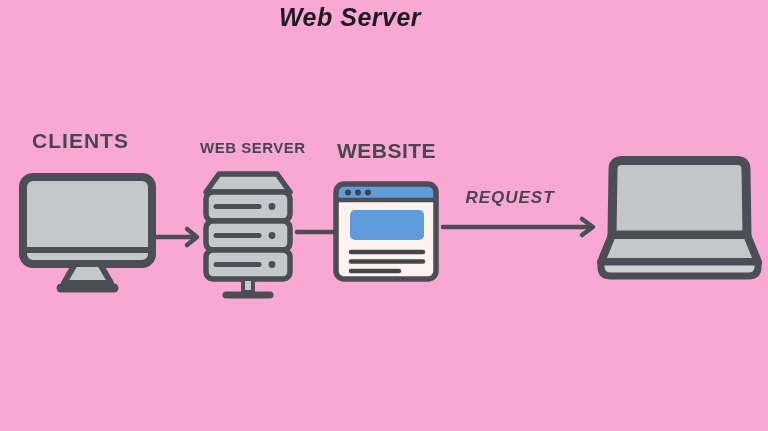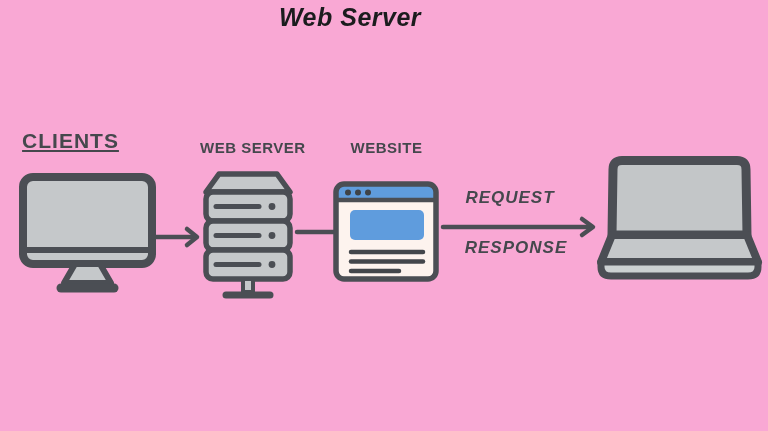--- a/index.html
+++ b/index.html
@@ -19,23 +19,23 @@
     font-style:italic;
     color:#1b1c1e;
     letter-spacing:0.5px;
   }
   .node-label{
     color:#45484d;
     font-weight:bold;
     text-align:center;
     white-space:nowrap;
   }
-  .lbl-clients{left:3px;top:129px;width:135px;font-size:21px;letter-spacing:1px;text-decoration:underline;}
+  .lbl-clients{left:13px;top:129px;width:135px;font-size:21px;letter-spacing:1px;}
   .lbl-webserver{left:200px;top:139px;width:95px;font-size:15px;letter-spacing:0.5px;}
-  .lbl-website{left:333px;top:139px;width:107px;font-size:15px;letter-spacing:0.5px;}
+  .lbl-website{left:333px;top:139px;width:107px;font-size:21px;letter-spacing:0.5px;}
   .edge-label{
     color:#45484d;
     font-weight:bold;
     text-align:center;
     font-size:17px;
     letter-spacing:1px;
     white-space:nowrap;
     font-style:italic;
   }
   .lbl-request{left:435px;top:188px;width:150px;}
@@ -47,21 +47,20 @@
 
 <div id="canvas">
 
   <div class="abs diagram-title">Web Server</div>
 
   <div class="abs node-label lbl-clients">CLIENTS</div>
   <div class="abs node-label lbl-webserver">WEB SERVER</div>
   <div class="abs node-label lbl-website">WEBSITE</div>
 
   <div class="abs edge-label lbl-request">REQUEST</div>
-  <div class="abs edge-label lbl-response">RESPONSE</div>
 
   <svg class="abs" style="left:18px;top:172px;" width="140" height="124" viewBox="0 0 140 124">
     <rect x="5" y="5" width="129" height="87" rx="10" fill="#c5c8ca" stroke="#4b4e54" stroke-width="8"></rect>
     <line x1="7" y1="78" x2="132" y2="78" stroke="#4b4e54" stroke-width="6"></line>
     <path d="M57 92 L82 92 L93 111 L46 111 Z" fill="#c5c8ca" stroke="#4b4e54" stroke-width="6" stroke-linejoin="round"></path>
     <line x1="43" y1="116" x2="96" y2="116" stroke="#4b4e54" stroke-width="9" stroke-linecap="round"></line>
   </svg>
 
   <svg class="abs" style="left:150px;top:225px;" width="54" height="24" viewBox="0 0 54 24">
     <line x1="3" y1="12" x2="43" y2="12" stroke="#4b4e54" stroke-width="4.5" stroke-linecap="round"></line>

